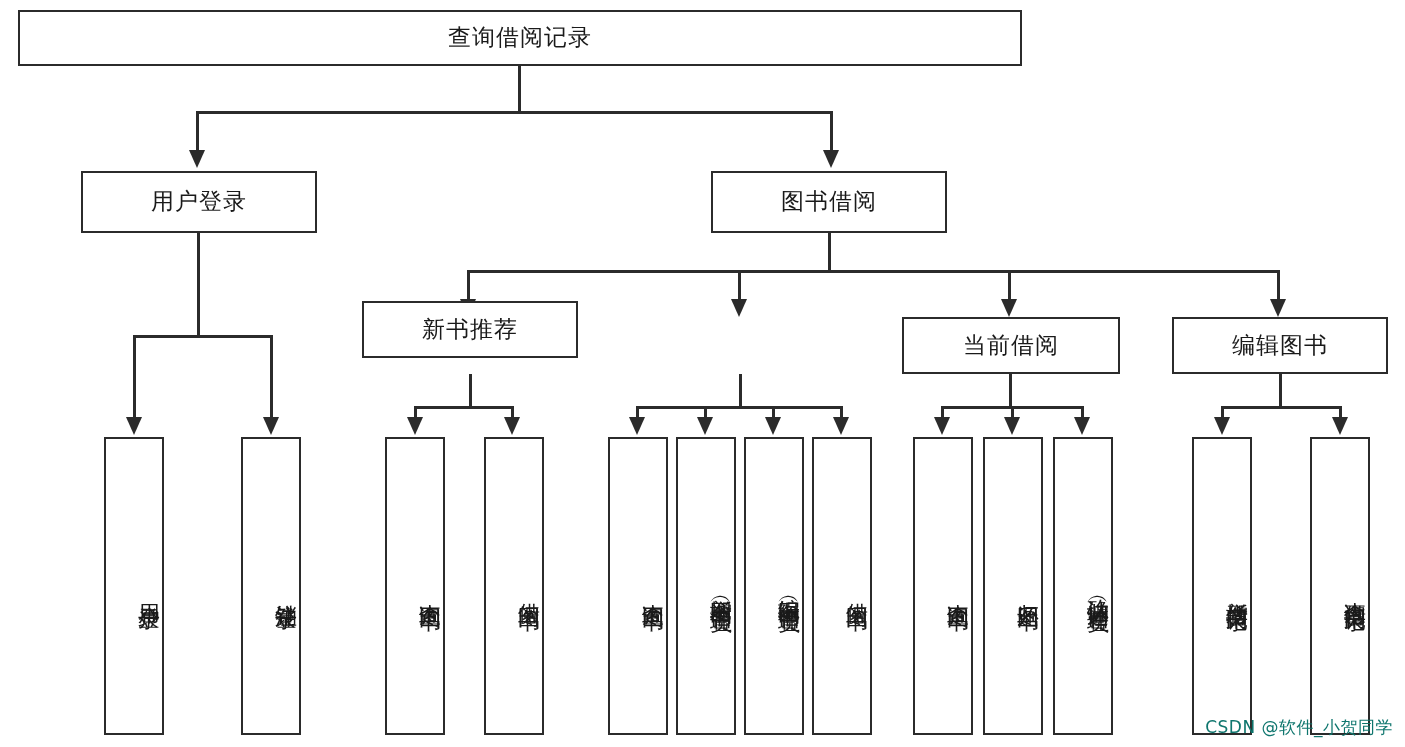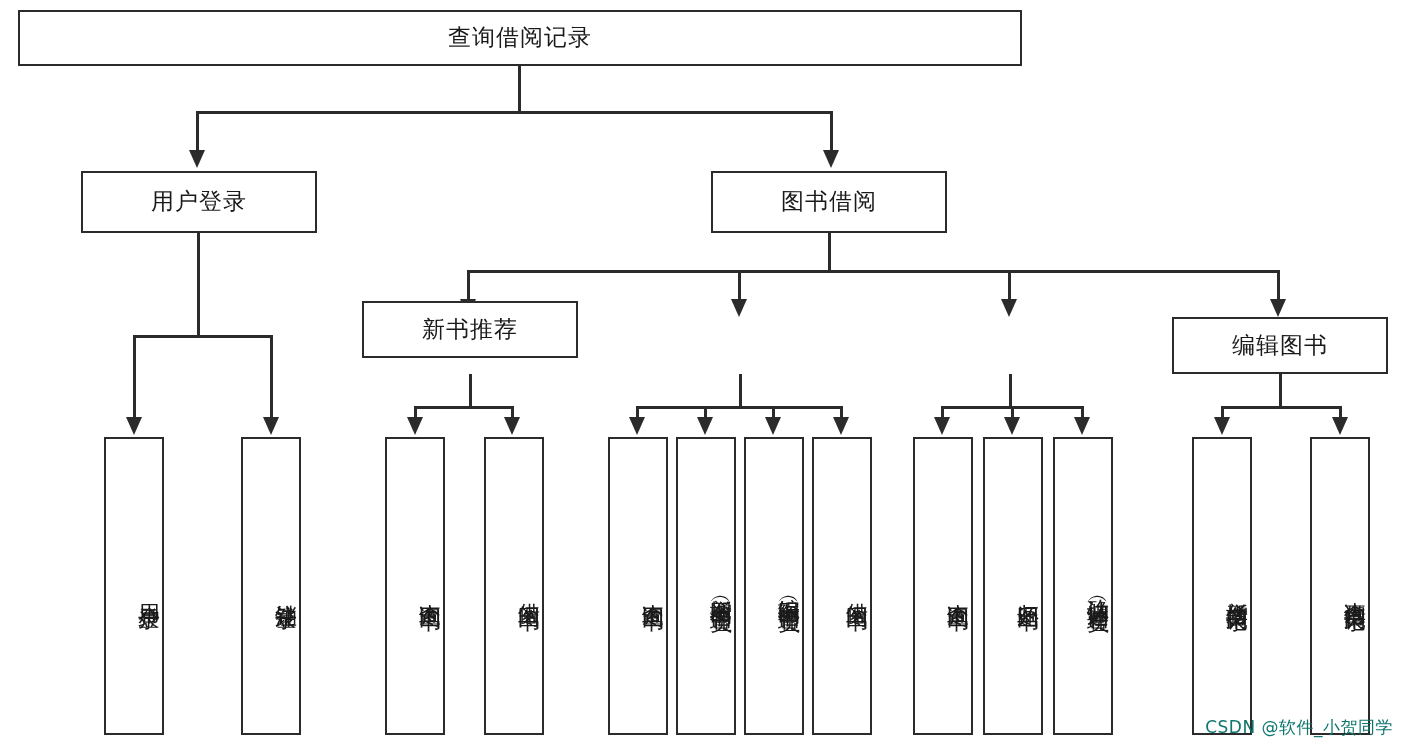--- a/index.html
+++ b/index.html
@@ -113,20 +113,23 @@
   <div class="conn v" style="left:738px; top:270px; height:32px;"></div>
   <div class="arrow" style="left:731px; top:299px;"></div>
   <div class="conn v" style="left:1008px; top:270px; height:32px;"></div>
   <div class="arrow" style="left:1001px; top:299px;"></div>
   <div class="conn v" style="left:1277px; top:270px; height:32px;"></div>
   <div class="arrow" style="left:1270px; top:299px;"></div>
 
   <div class="node horizontal" style="left:362px; top:301px; width:216px; height:57px;">
     <span>新书推荐</span>
   </div>
+  <div class="node horizontal" style="left:902px; top:317px; width:218px; height:57px;">
+    <span>当前借阅</span>
+  </div>
   <div class="node horizontal" style="left:1172px; top:317px; width:216px; height:57px;">
     <span>编辑图书</span>
   </div>
 
   <div class="conn v" style="left:469px; top:374px; height:32px;"></div>
   <div class="conn h" style="left:414px; top:406px; width:99px;"></div>
   <div class="conn v" style="left:414px; top:406px; height:14px;"></div>
   <div class="arrow" style="left:407px; top:417px;"></div>
   <div class="conn v" style="left:511px; top:406px; height:14px;"></div>
   <div class="arrow" style="left:504px; top:417px;"></div>

